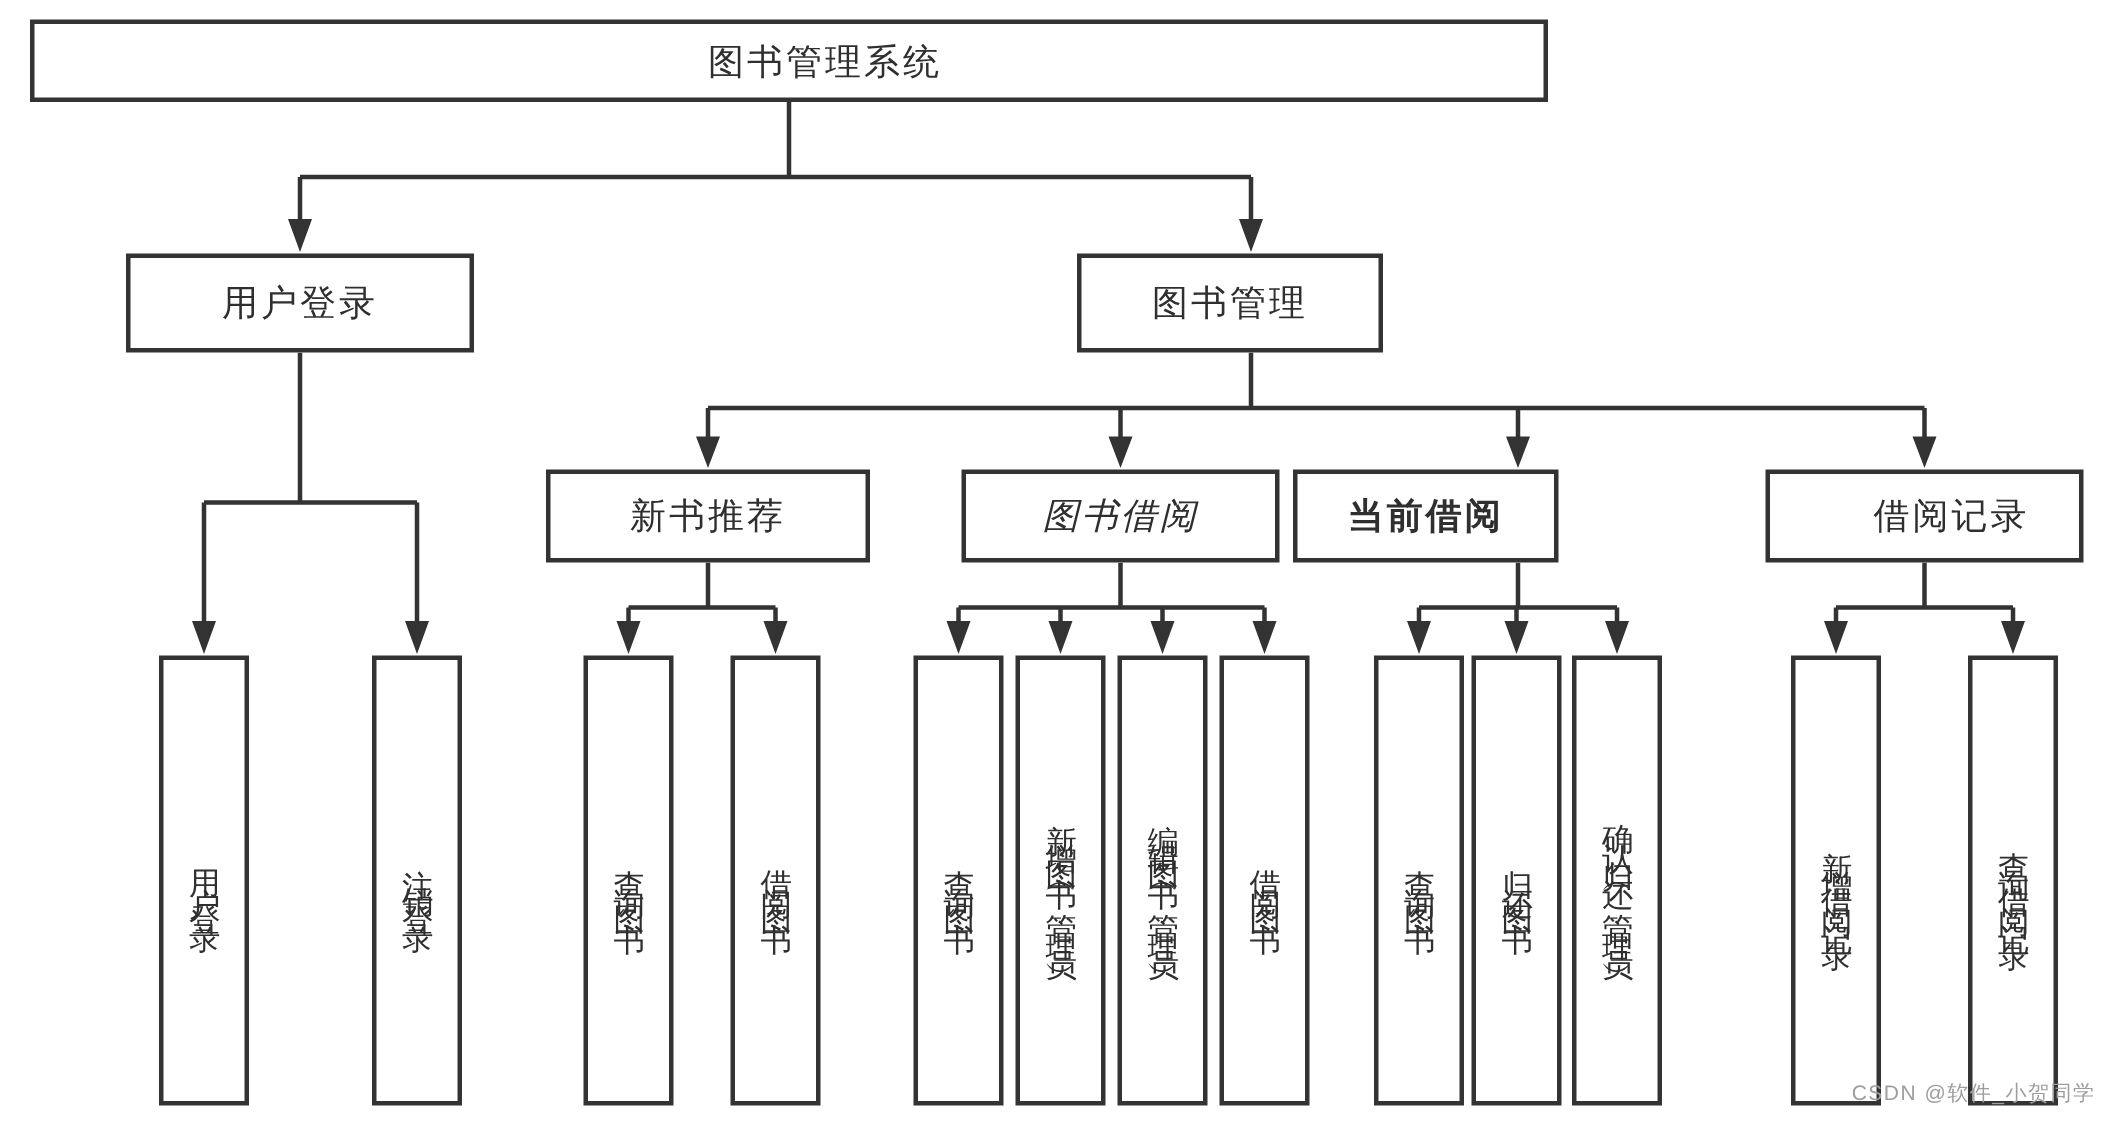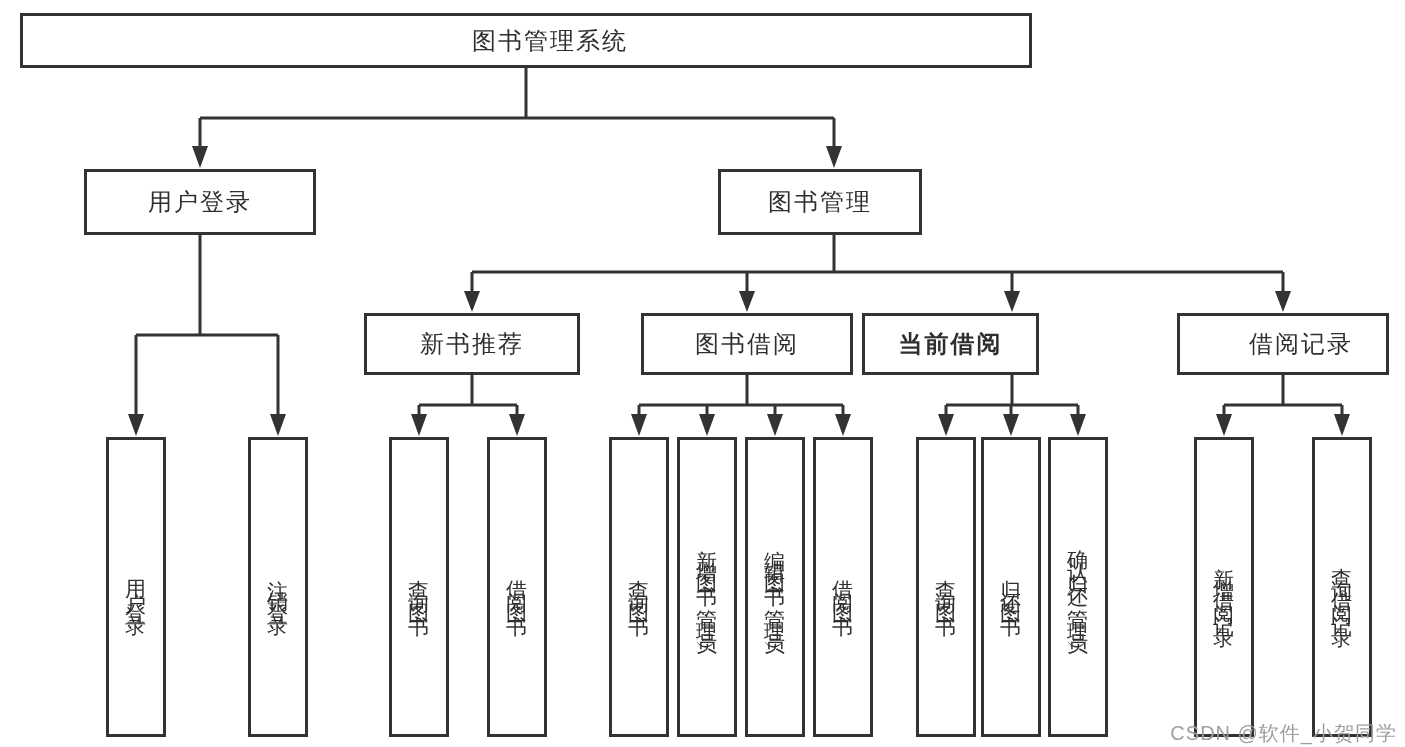--- a/index.html
+++ b/index.html
@@ -36,21 +36,21 @@
   .vtext{
     writing-mode:vertical-rl;
     text-orientation:mixed;
     font-size:21px;
     line-height:1;
     letter-spacing:12px;
   }
   .watermark{
     position:absolute;
     right:8px;top:720px;
-    font-size:20px;
+    font-size:14px;
     letter-spacing:1px;
     color:var(--watermark);
     white-space:nowrap;
   }
 </style>
 </head>
 <body>
 
 <div id="stage">
 
@@ -96,21 +96,21 @@
   <div class="node hnode lvl2" style="left:84px;width:232px;">
     <span>用户登录</span>
   </div>
   <div class="node hnode lvl2" style="left:718px;width:204px;">
     <span>图书管理</span>
   </div>
 
   <div class="node hnode lvl3" style="left:364px;width:216px;">
     <span>新书推荐</span>
   </div>
-  <div class="node hnode lvl3" style="left:641px;width:212px;">
+  <div class="node hnode lvl3" style="left:641px;width:212px;font-style:italic;">
     <span>图书借阅</span>
   </div>
   <div class="node hnode lvl3" style="left:862px;width:177px;font-weight:bold;">
     <span>当前借阅</span>
   </div>
   <div class="node hnode lvl3" style="left:1177px;width:212px;padding-left:36px;">
     <span>借阅记录</span>
   </div>
 
   <div class="node leaf" style="left:106px;">

